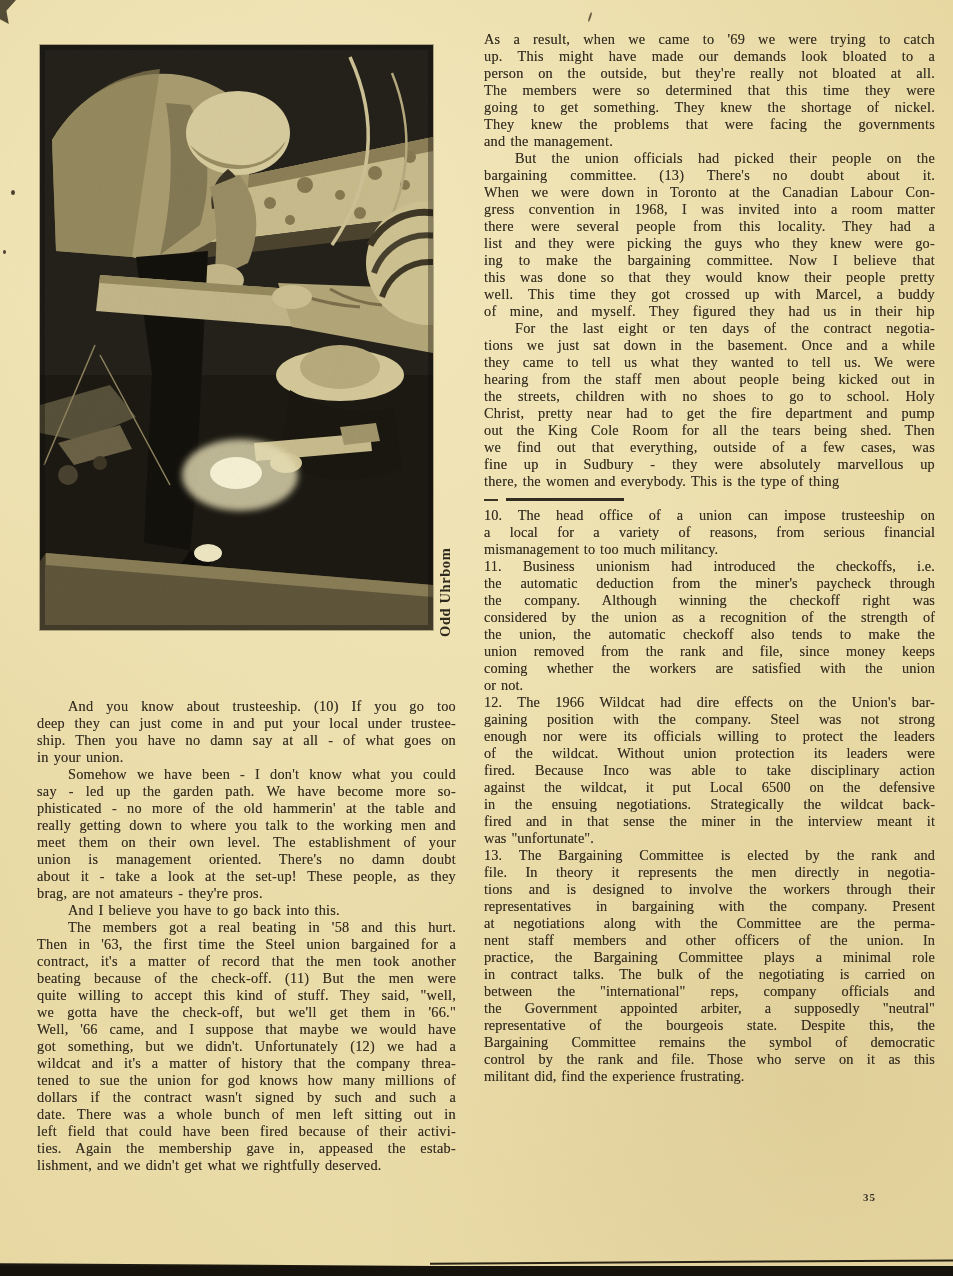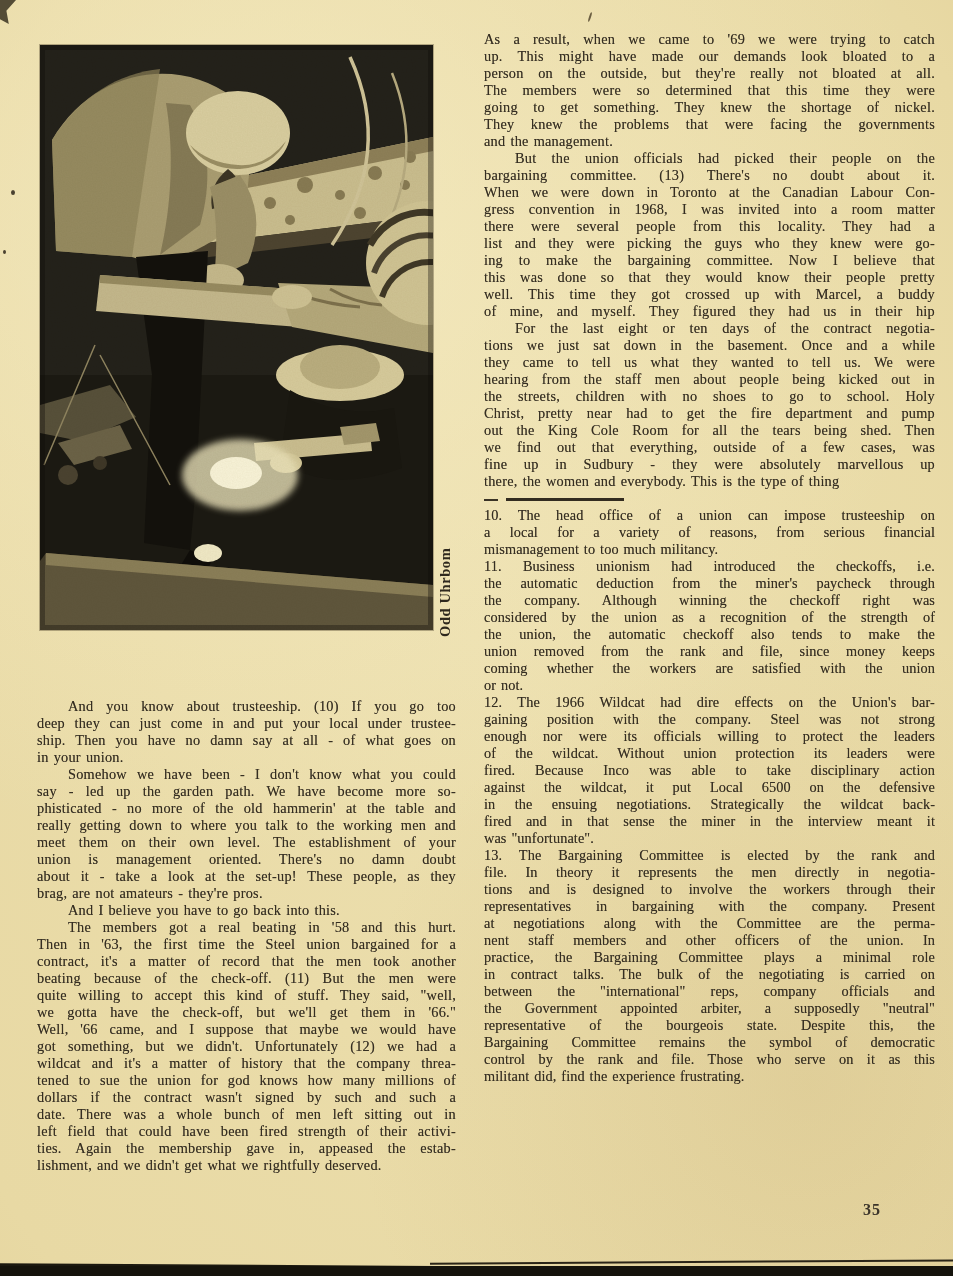--- a/index.html
+++ b/index.html
@@ -59,21 +59,21 @@
     transform-origin:top left;
     white-space:nowrap;
     font-size:14.5px;
     font-weight:bold;
     letter-spacing:0.6px;
     color:#2e281d;
   }
   
   .page-number{
     position:absolute;left:863px;top:1191px;
-    font-size:16px;font-weight:bold;letter-spacing:1px;color:#3b342a;margin-top:10px;
+    font-size:11px;font-weight:bold;letter-spacing:1px;color:#3b342a;
   }
   .bottom-edge{
     position:absolute;left:0;bottom:0;width:100%;height:10px;background:#15130c;
   }
   .bottom-edge-line{
     position:absolute;left:430px;bottom:13px;width:540px;height:2px;background:#2a2417;
     transform:rotate(-0.35deg);
   }
   .bottom-edge-wedge{
     position:absolute;left:0;bottom:8px;width:470px;height:6px;background:#1c1910;
@@ -210,21 +210,21 @@
         <div class="line">contract, it's a matter of record that the men took another</div>
         <div class="line">beating because of the check-off. (11) But the men were</div>
         <div class="line">quite willing to accept this kind of stuff. They said, "well,</div>
         <div class="line">we gotta have the check-off, but we'll get them in '66."</div>
         <div class="line">Well, '66 came, and I suppose that maybe we would have</div>
         <div class="line">got something, but we didn't. Unfortunately (12) we had a</div>
         <div class="line">wildcat and it's a matter of history that the company threa-</div>
         <div class="line">tened to sue the union for god knows how many millions of</div>
         <div class="line">dollars if the contract wasn't signed by such and such a</div>
         <div class="line">date. There was a whole bunch of men left sitting out in</div>
-        <div class="line">left field that could have been fired strength of their activi-</div>
+        <div class="line">left field that could have been fired because of their activi-</div>
         <div class="line">ties. Again the membership gave in, appeased the estab-</div>
         <div class="line last">lishment, and we didn't get what we rightfully deserved.</div>
       </div>
     </div>
 
   <div class="col col-right">
     <div>
         <div class="para">
           <div class="line">As a result, when we came to '69 we were trying to catch</div>
           <div class="line">up. This might have made our demands look bloated to a</div>

